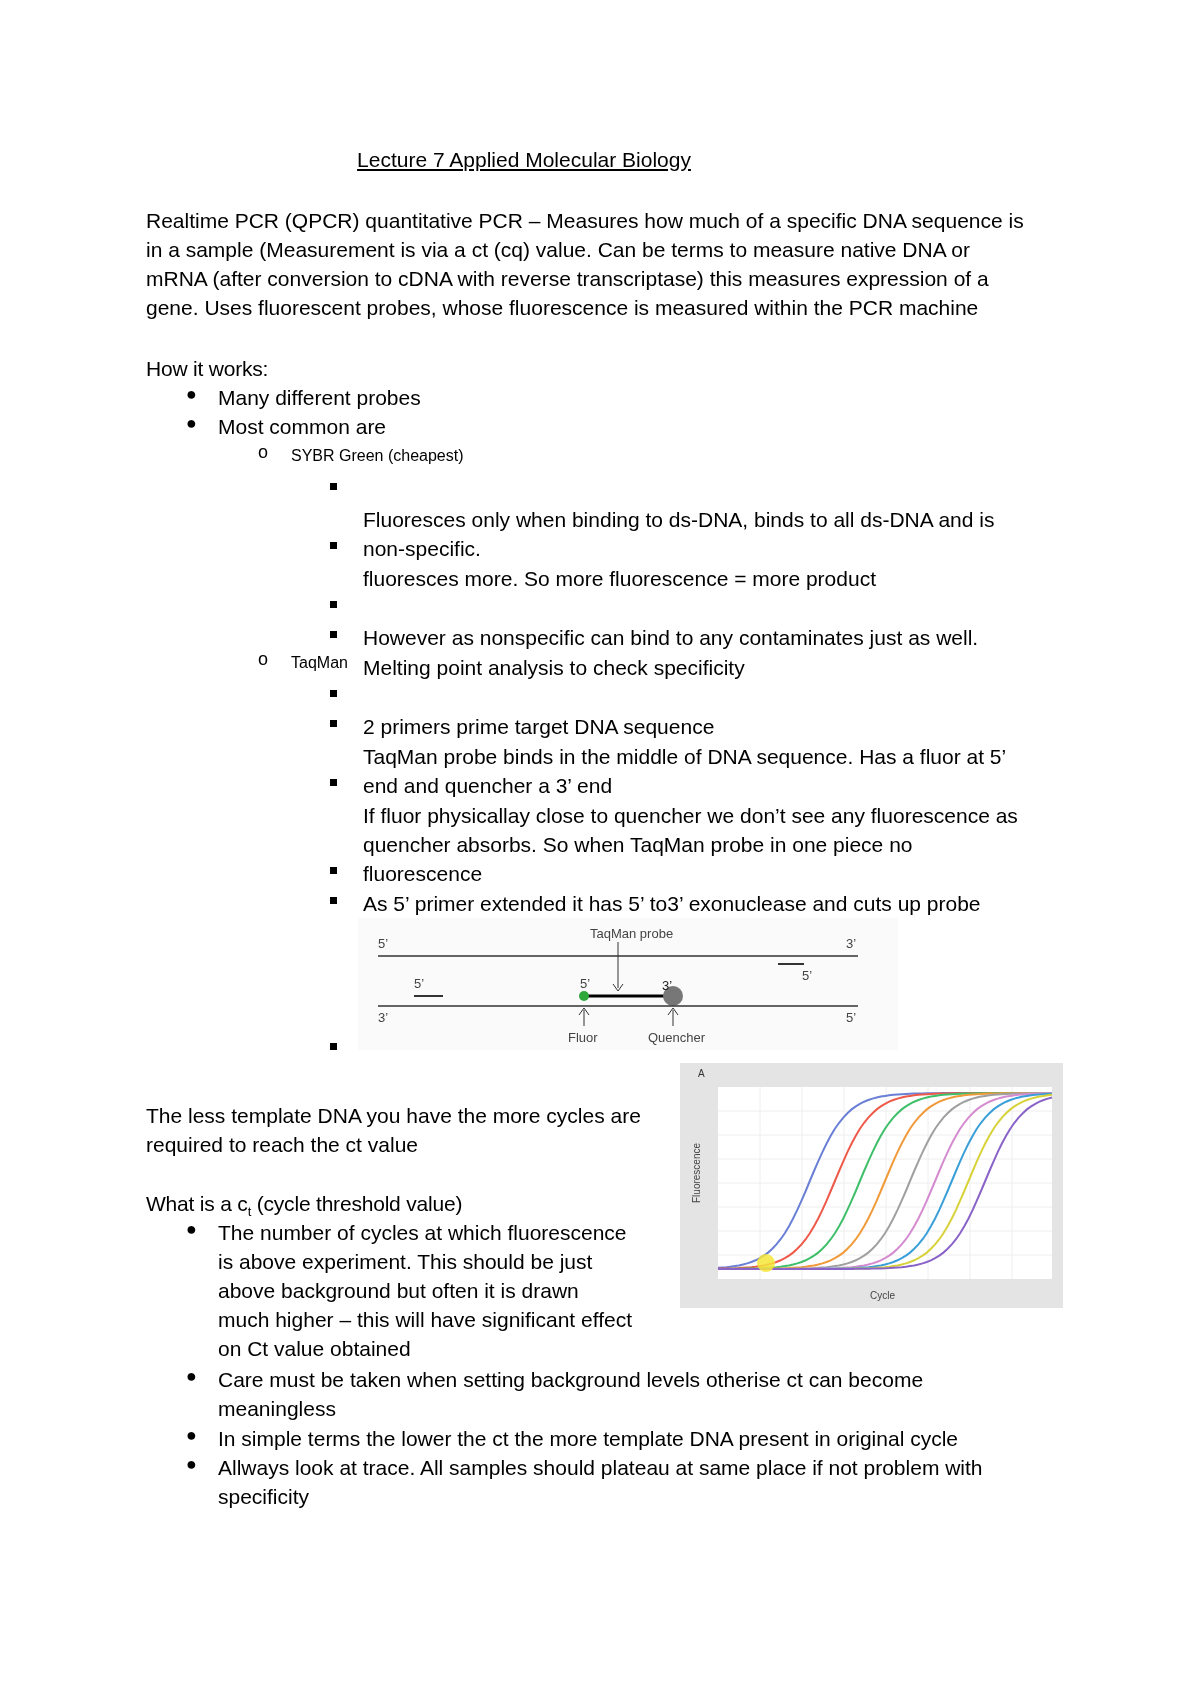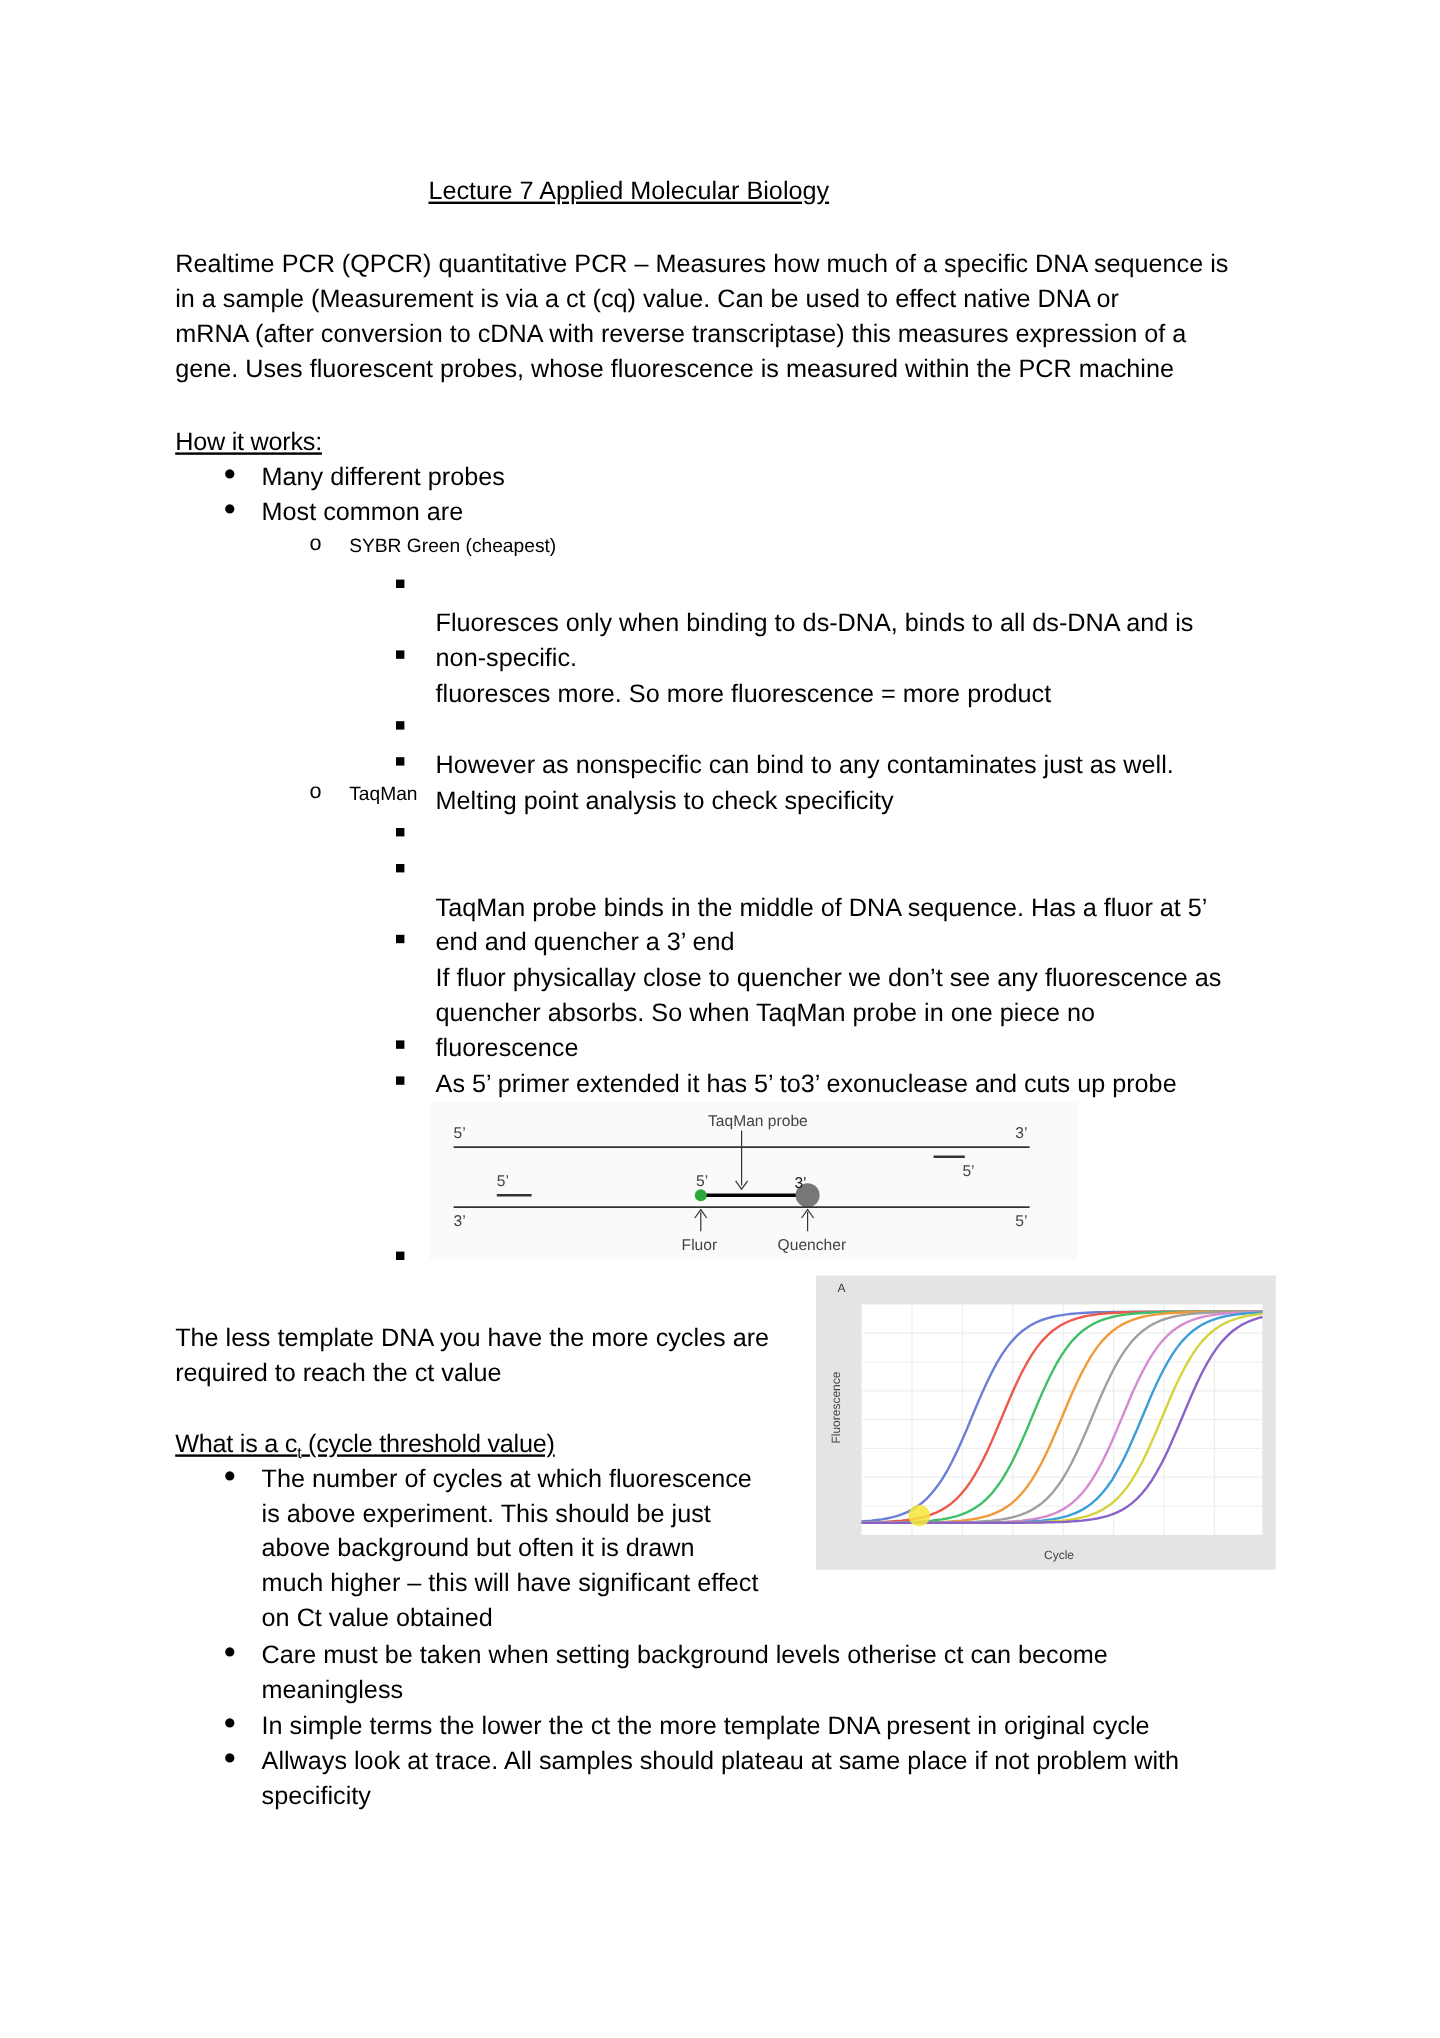--- a/index.html
+++ b/index.html
@@ -1,38 +1,38 @@
 <!DOCTYPE html>
 <html><head>
 <meta charset="utf-8">
 <style>
   html, body { margin:0; padding:0; background:#fff; }
   body { width:1200px; height:1698px; position:relative; font-family:"Liberation Sans", sans-serif; color:#000; overflow:hidden; }
   .page { position:absolute; left:0; top:0; width:1200px; height:1698px; }
-  .t { position:absolute; font-size:21px; line-height:29px; white-space:nowrap; letter-spacing:-0.2px;text-decoration:underline; }
+  .t { position:absolute; font-size:21px; line-height:29px; white-space:nowrap; letter-spacing:-0.2px; }
   .title { position:absolute; left:0; width:1048px; top:148px; text-align:center; font-size:21px; text-decoration:underline; }
   .para { position:absolute; left:146px; width:920px; font-size:21px; line-height:29px; }
   .b1 { position:absolute; left:186px; font-size:18px; }
   .b1t { position:absolute; left:218px; font-size:21px; line-height:29px; }
   .o2 { position:absolute; left:258px; font-size:18px; }
   .o2t { position:absolute; left:291px; font-size:16px; line-height:29px; }
   .sq { position:absolute; left:330px; width:7px; height:7px; background:#000; }
   .sqt { position:absolute; left:363px; width:700px; font-size:21px; line-height:29px;margin-top:34px; }
   .fig-dna { position:absolute; left:358px; top:918px; width:540px; height:132px; background:#fafafa; }
   .fig-chart { position:absolute; left:680px; top:1063px; width:383px; height:245px; background:#e6e6e6; }
 </style>
 </head>
 <body>
 
 <div class="page">
   <div class="title">Lecture 7 Applied Molecular Biology</div>
 
   <div class="para" style="top:206px">
     <div>Realtime PCR (QPCR) quantitative PCR – Measures how much of a specific DNA sequence is</div>
-    <div>in a sample (Measurement is via a ct (cq) value. Can be used to effect native DNA or</div>
+    <div>in a sample (Measurement is via a ct (cq) value. Can be terms to measure native DNA or</div>
     <div>mRNA (after conversion to cDNA with reverse transcriptase) this measures expression of a</div>
     <div>gene. Uses fluorescent probes, whose fluorescence is measured within the PCR machine</div>
   </div>
 
   <div class="t" style="left:146px;top:354px">How it works:</div>
 
   <div class="b1" style="top:384px">●</div>
   <div class="b1t" style="top:383px">Many different probes</div>
   <div class="b1" style="top:413px">●</div>
   <div class="b1t" style="top:412px">Most common are</div>
@@ -51,20 +51,21 @@
     </div>
   <div class="sq" style="top:601px"></div>
   <div class="sqt" style="top:589px">However as nonspecific can bind to any contaminates just as well.</div>
   <div class="sq" style="top:631px"></div>
   <div class="sqt" style="top:619px">Melting point analysis to check specificity</div>
 
   <div class="o2" style="top:649px">o</div>
   <div class="o2t" style="top:648px">TaqMan</div>
 
   <div class="sq" style="top:690px"></div>
+  <div class="sqt" style="top:678px">2 primers prime target DNA sequence</div>
   <div class="sq" style="top:720px"></div>
   <div class="sqt" style="top:708px">
       <div>TaqMan probe binds in the middle of DNA sequence. Has a fluor at 5’</div>
       <div>end and quencher a 3’ end</div>
     </div>
   <div class="sq" style="top:779px"></div>
   <div class="sqt" style="top:767px">
       <div>If fluor physicallay close to quencher we don’t see any fluorescence as</div>
       <div>quencher absorbs. So when TaqMan probe in one piece no</div>
       <div>fluorescence</div>

